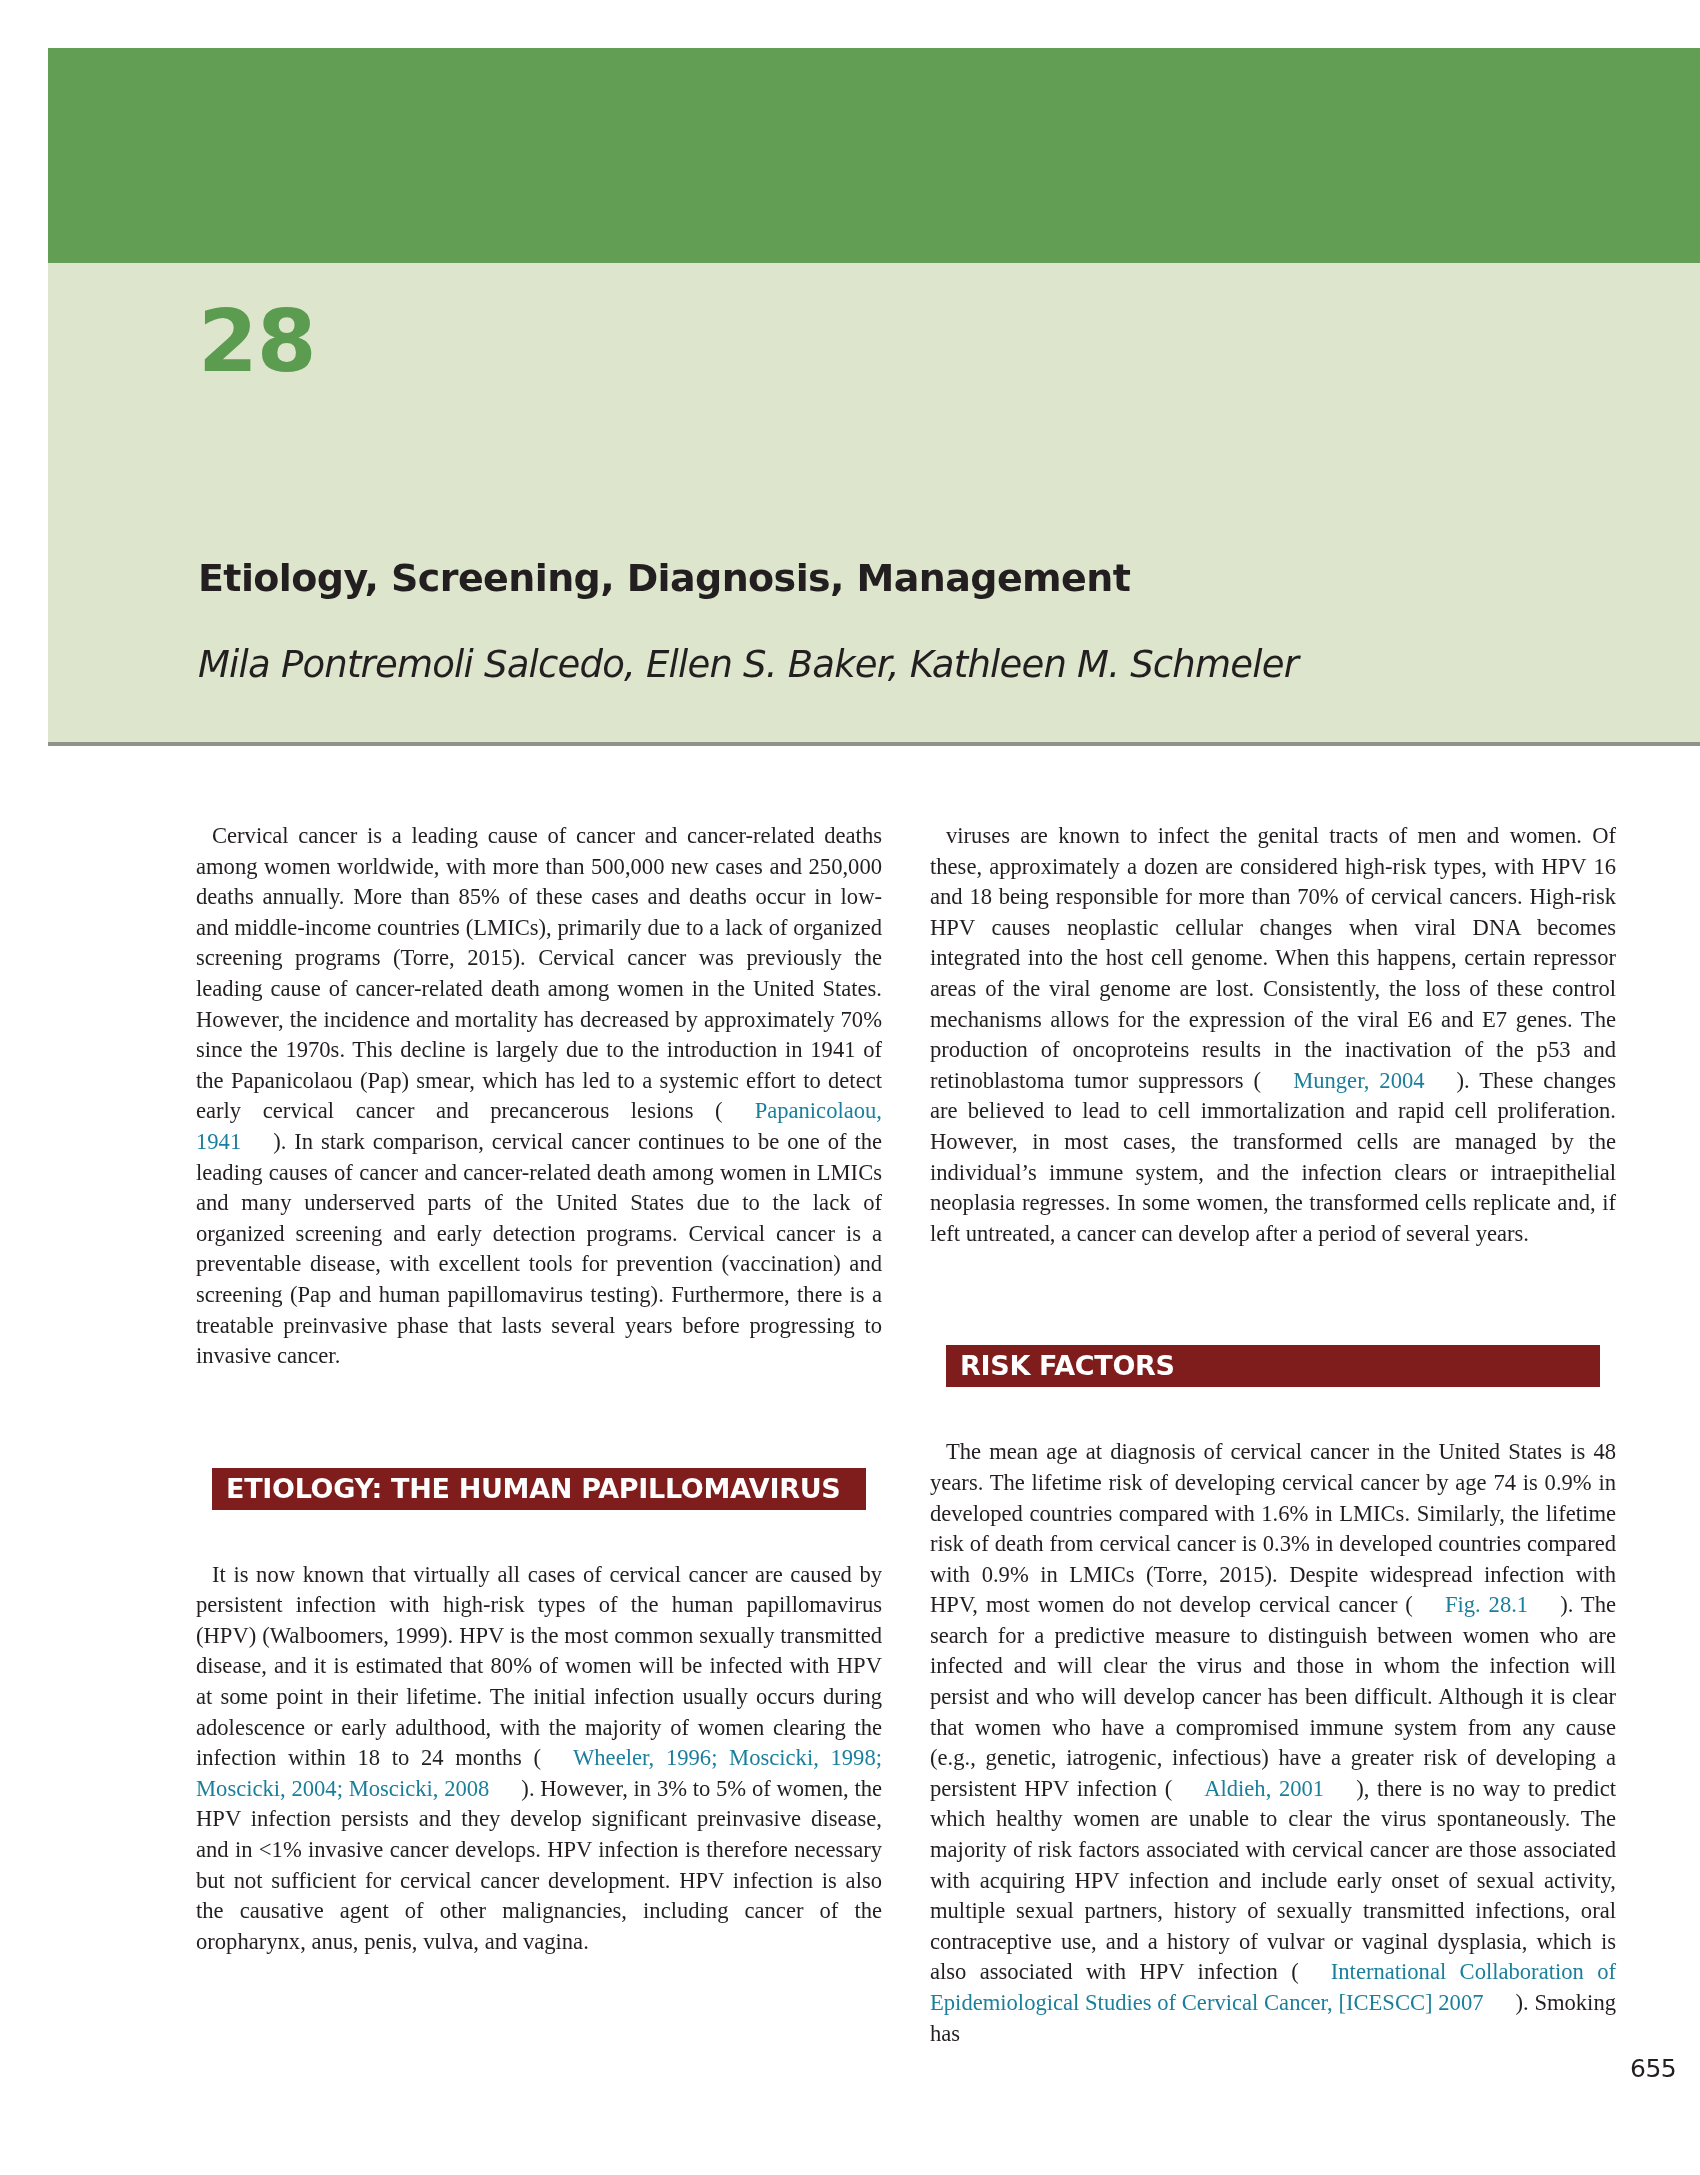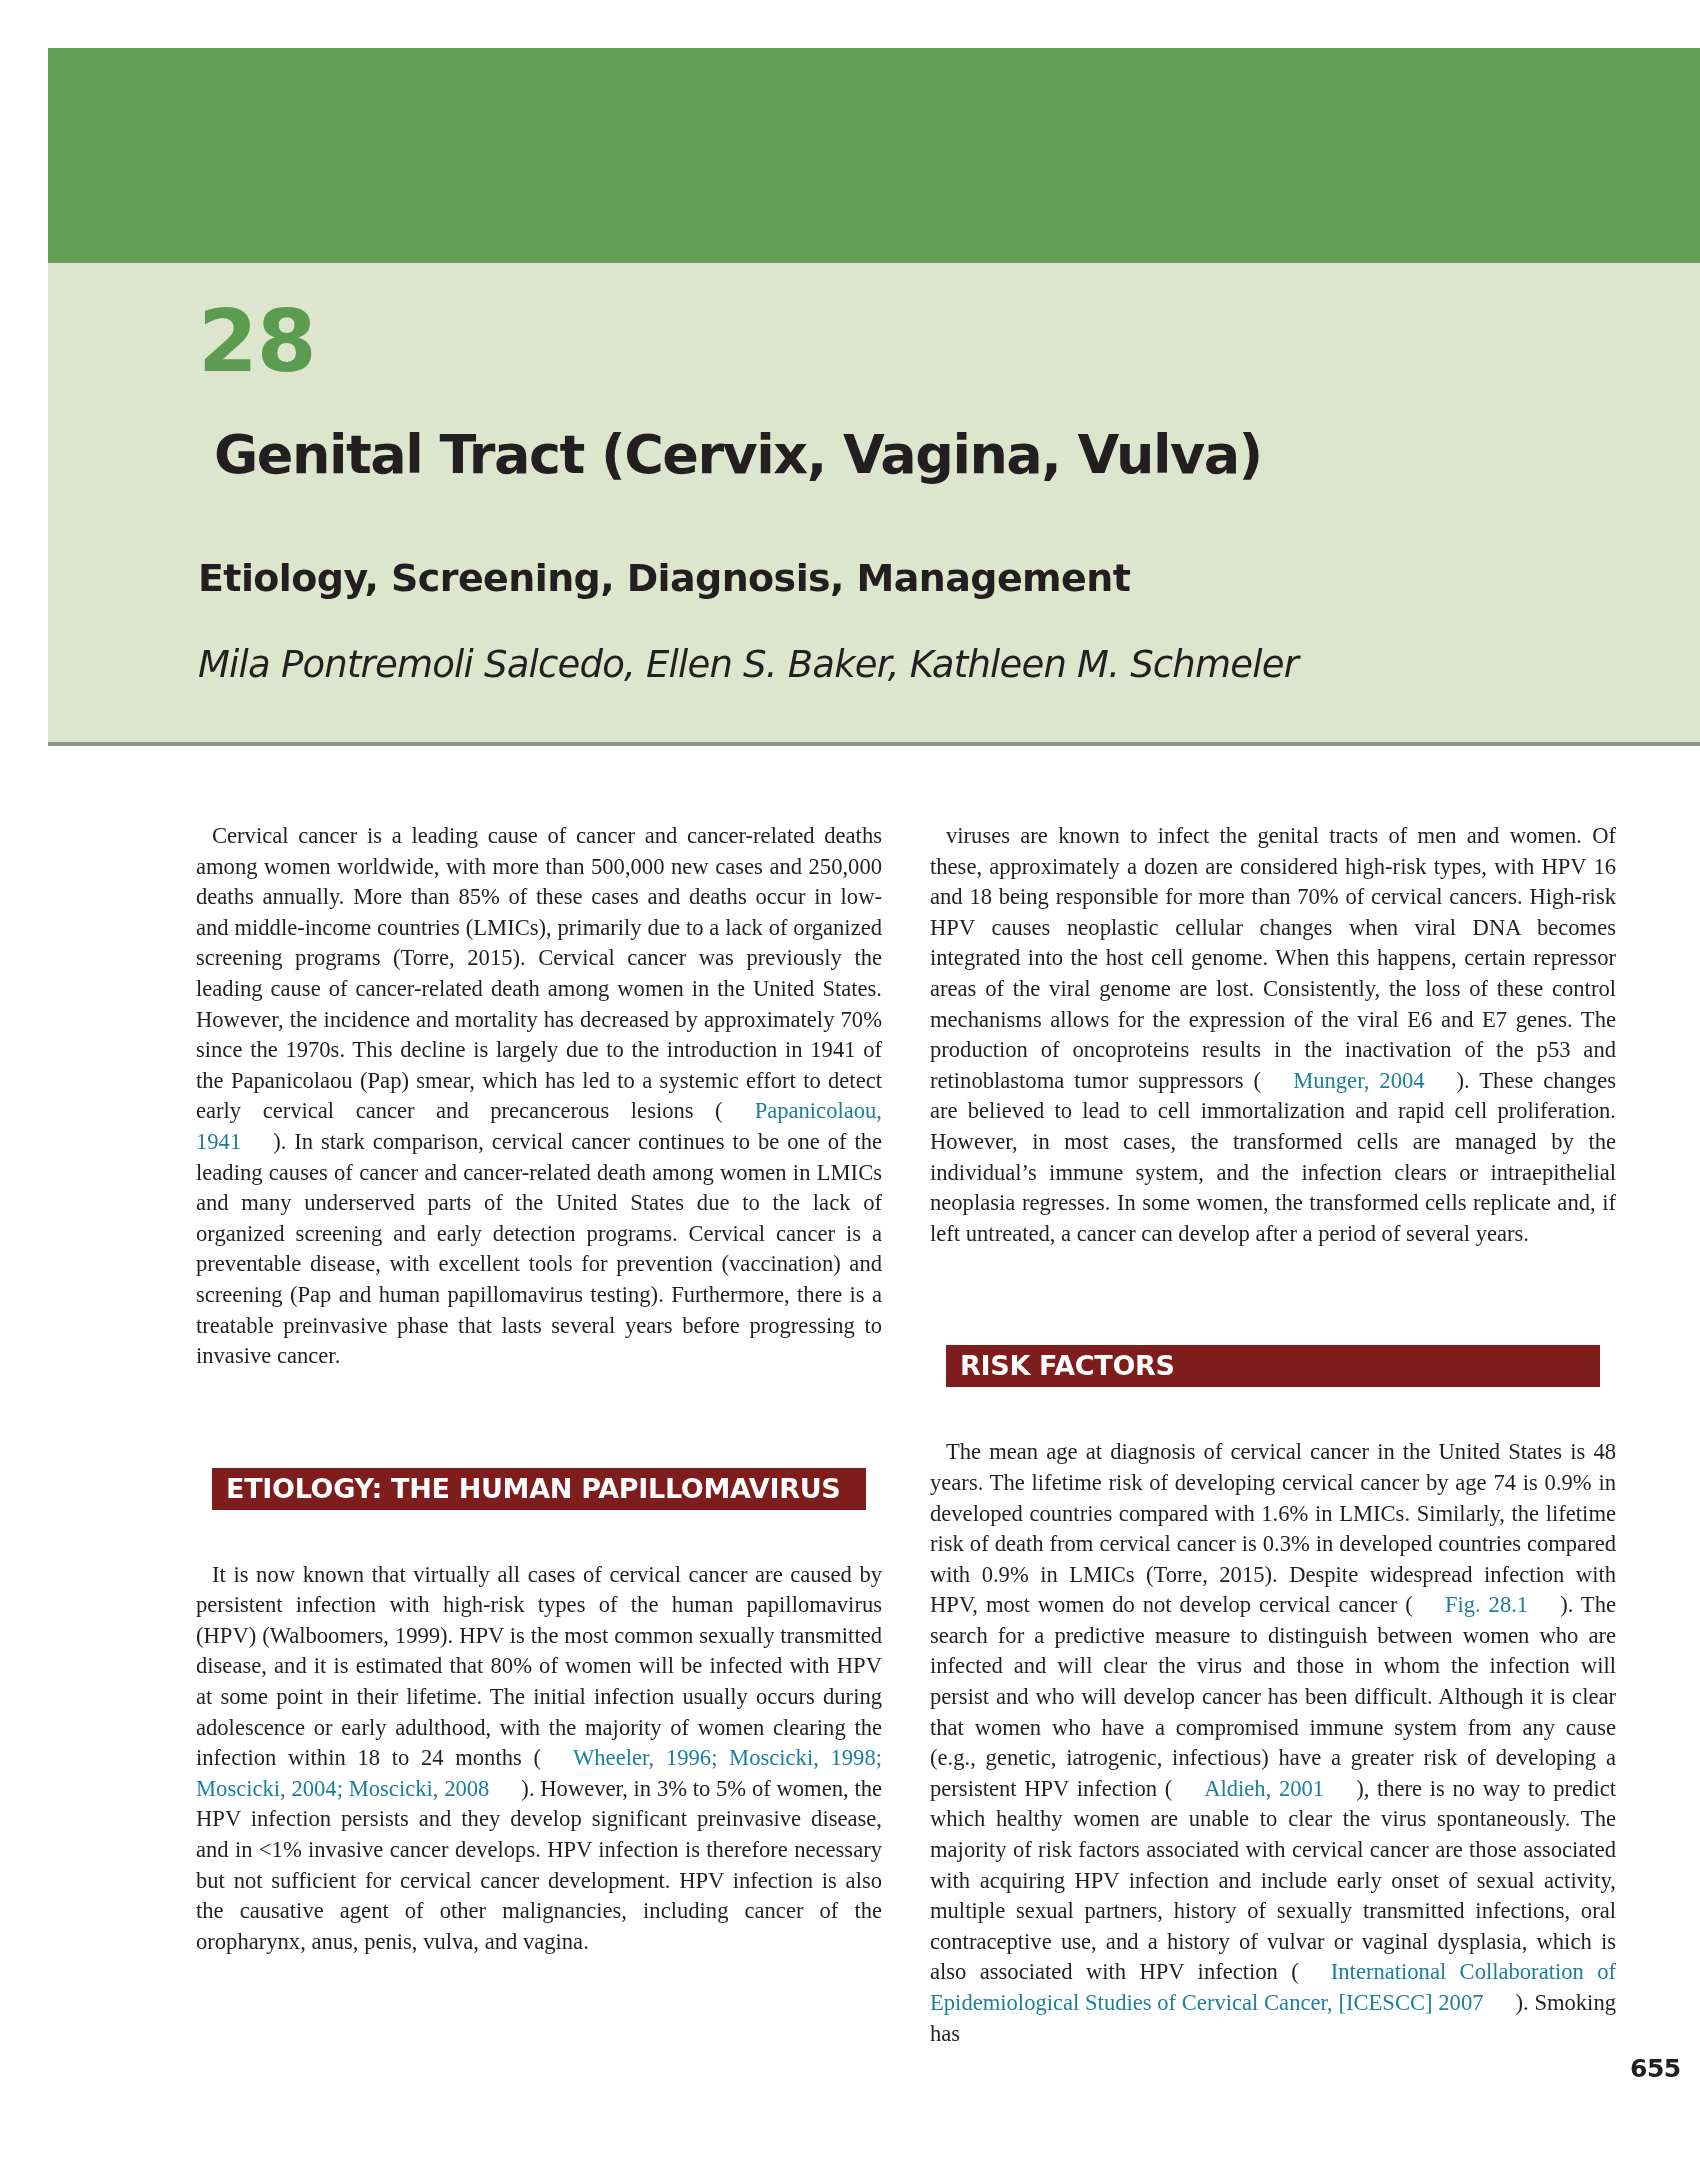--- a/index.html
+++ b/index.html
@@ -20,33 +20,32 @@
   .col-left { left: 148px; top: 773px; }
   .col-right { left: 882px; top: 773px; }
   .col p { margin: 0; }
   .col p.indent { text-indent: 30px; }
   .col .gap { height: 64px; }
   .col .gap-small { height: 18px; }
   .cite { color: #1b7f9c; }
 
   .section-head { height: 42px; background: #7f1d1d; color: #ffffff; font-family: "DejaVu Sans", sans-serif; font-weight: bold; font-size: 27px; line-height: 42px; padding-left: 14px; letter-spacing: -0.3px; white-space: nowrap; }
 
-  .page-number { position: absolute; left: 1582px; top: 2005px; font-family: "DejaVu Sans", sans-serif; font-weight: bold; font-size: 25px; line-height: 32px; color: #231f20; letter-spacing: -0.5px; }
+  .page-number { position: absolute; left: 1582px; top: 2005px; font-family: "DejaVu Sans", sans-serif; font-weight: normal; font-size: 25px; line-height: 32px; color: #231f20; letter-spacing: -0.5px; }
   .footer-watermark { position: absolute; left: 0; width: 1344px; top: 2140px; text-align: center; font-family: "Liberation Sans", sans-serif; font-size: 24px; line-height: 30px; color: #d4151c; }
 </style>
 </head>
 <body>
 
 <div class="band-top"></div>
 <div class="band-title"></div>
 <div class="band-rule"></div>
 
 <div class="chapter-num">28</div>
 <div class="chapter-title">
-  <div>Genital Tract (Cervix, Vagina, Vulva)</div>
 </div>
 <div class="chapter-subtitle">Etiology, Screening, Diagnosis, Management</div>
 <div class="chapter-authors">Mila Pontremoli Salcedo, Ellen S. Baker, Kathleen M. Schmeler</div>
 
 <div class="col col-left">
   <p><span>Cervical cancer is a leading cause of cancer and cancer-related deaths among women worldwide, with more than 500,000 new cases and 250,000 deaths annually. More than 85% of these cases and deaths occur in low- and middle-income countries (LMICs), primarily due to a lack of organized screening programs (Torre, 2015). Cervi­cal cancer was previously the leading cause of cancer-related death among women in the United States. However, the incidence and mortality has decreased by approximately 70% since the 1970s. This decline is largely due to the introduction in 1941 of the Papani­colaou (Pap) smear, which has led to a systemic effort to detect early cervical cancer and precancerous lesions (</span><span class="cite">Papanicolaou, 1941</span><span>). In stark comparison, cervical cancer continues to be one of the leading causes of cancer and cancer-related death among women in LMICs and many underserved parts of the United States due to the lack of organized screening and early detection programs. Cervical cancer is a preventable disease, with excellent tools for prevention (vaccina­tion) and screening (Pap and human papillomavirus testing). Fur­thermore, there is a treatable preinvasive phase that lasts several years before progressing to invasive cancer.</span></p>
   <div class="gap"></div>
   <div class="section-head">ETIOLOGY: THE HUMAN PAPILLOMAVIRUS</div>
   <div class="gap-small"></div>
   <p><span>It is now known that virtually all cases of cervical cancer are caused by persistent infection with high-risk types of the human papil­lomavirus (HPV) (Walboomers, 1999). HPV is the most common sexually transmitted disease, and it is estimated that 80% of women will be infected with HPV at some point in their lifetime. The initial infection usually occurs during adolescence or early adult­hood, with the majority of women clearing the infection within 18 to 24 months (</span><span class="cite">Wheeler, 1996; Moscicki, 1998; Moscicki, 2004; Moscicki, 2008</span><span>). However, in 3% to 5% of women, the HPV infection persists and they develop significant preinvasive disease, and in &lt;1% invasive cancer develops. HPV infection is therefore necessary but not sufficient for cervical cancer development. HPV infection is also the causative agent of other malignancies, includ­ing cancer of the oropharynx, anus, penis, vulva, and vagina.</span></p>

